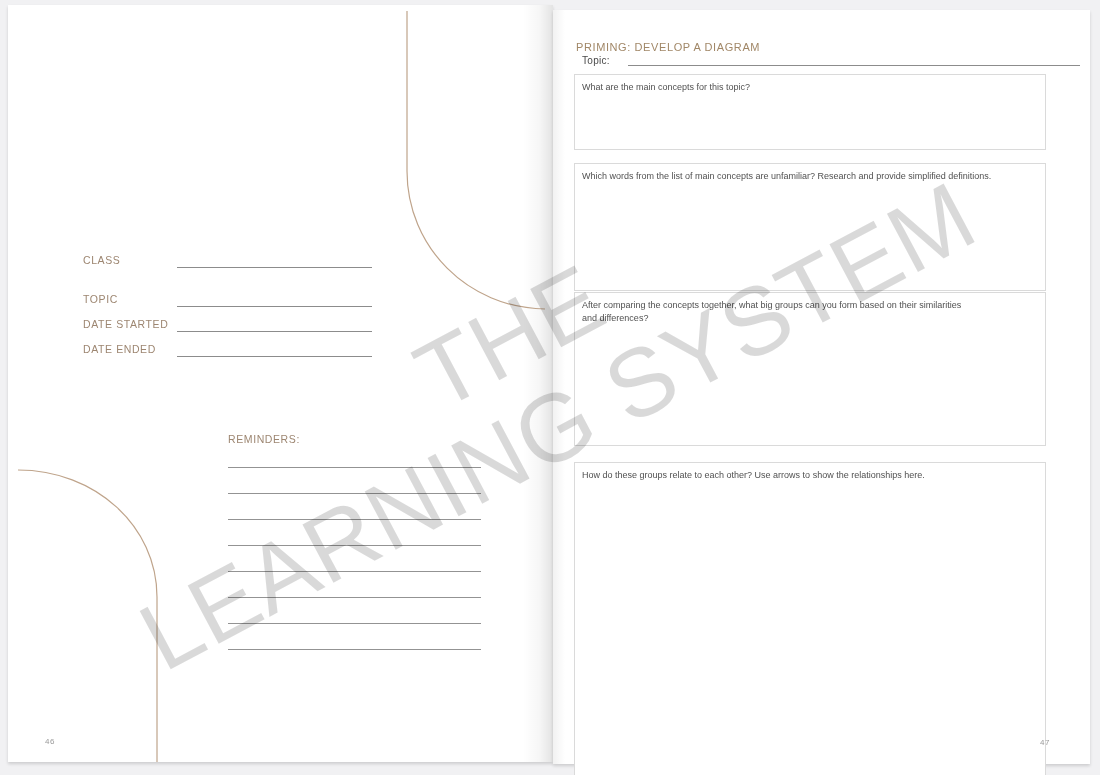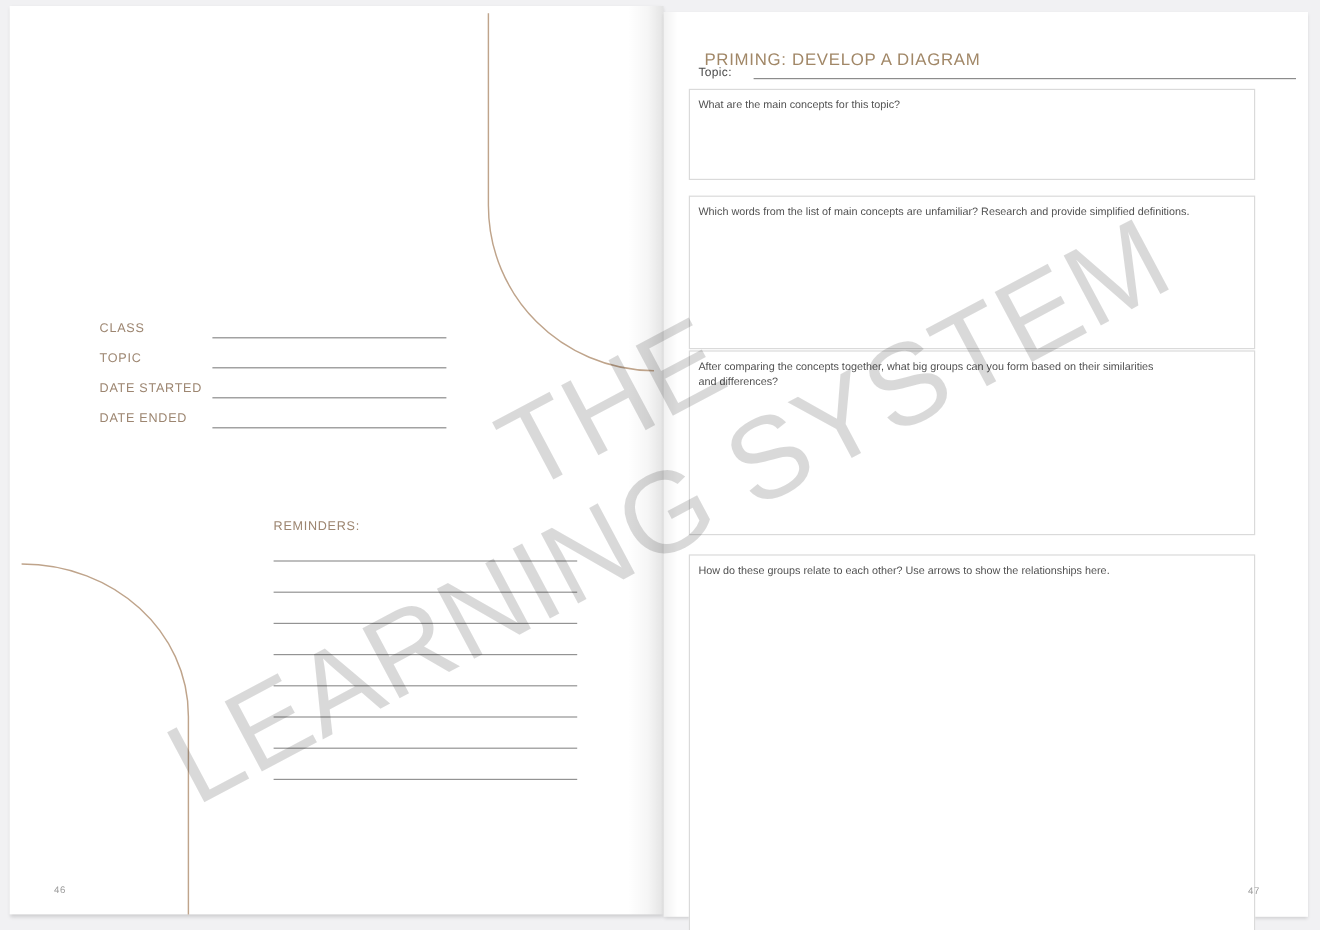--- a/index.html
+++ b/index.html
@@ -23,21 +23,21 @@
     background: linear-gradient(to right, rgba(0,0,0,0) 0%, rgba(0,0,0,0.035) 55%, rgba(0,0,0,0.11) 100%);
   }
   .page-right .spine-grad {
     position: absolute; left: 0; top: 0; width: 12px; height: 100%;
     background: linear-gradient(to right, rgba(0,0,0,0.055) 0%, rgba(0,0,0,0) 100%);
   }
 
   
   .field-rows { position: absolute; left: 0; top: 0; width: 100%; }
   .field-row { position: absolute; left: 0; width: 100%; height: 17px; }
-  .field-row:nth-of-type(1) { top: 261px; }
+  .field-row:nth-of-type(1) { top: 247px; }
   .field-row:nth-of-type(2) { top: 286px; text-align: right; }
   .field-row:nth-of-type(3) { top: 311px; }
   .field-row:nth-of-type(4) { top: 336px; }
   .field-label {
     position: absolute; left: 75px; top: 0; height: 17px; line-height: 17px;
     font-size: 10.5px; letter-spacing: 0.6px; color: #9d8671;
   }
   .field-line {
     position: absolute; left: 169px; top: 0; width: 195px; height: 16px;
     border-bottom: 1px solid #8c8c8c;
@@ -50,22 +50,22 @@
   .reminder-line { height: 26px; border-bottom: 1px solid #939393; }
 
   .page-num {
     position: absolute; font-size: 8px; color: #9a9a9a; letter-spacing: 0.5px;
   }
   .page-num-left  { left: 37px;  top: 732px; }
   .page-num-right { left: 487px; top: 728px; }
 
   
   .rp-heading {
-    position: absolute; left: 34px; top: 31px;
-    font-size: 14px; letter-spacing: 0.6px; color: #a18767;
+    position: absolute; left: 23px; top: 31px;
+    font-size: 11px; letter-spacing: 0.6px; color: #a18767;
   }
   .topic-row { position: absolute; left: 29px; top: 45px; width: 498px; height: 14px; }
   .topic-label {
     position: absolute; left: 0; top: 0; font-size: 10px; color: #4a4a4a; letter-spacing: 0.3px;
   }
   .topic-line {
     position: absolute; left: 46px; top: 0; width: 452px; height: 11px;
     border-bottom: 1px solid #8c8c8c;
   }
   .question-boxes { position: absolute; left: 21px; top: 64px; width: 472px; }

